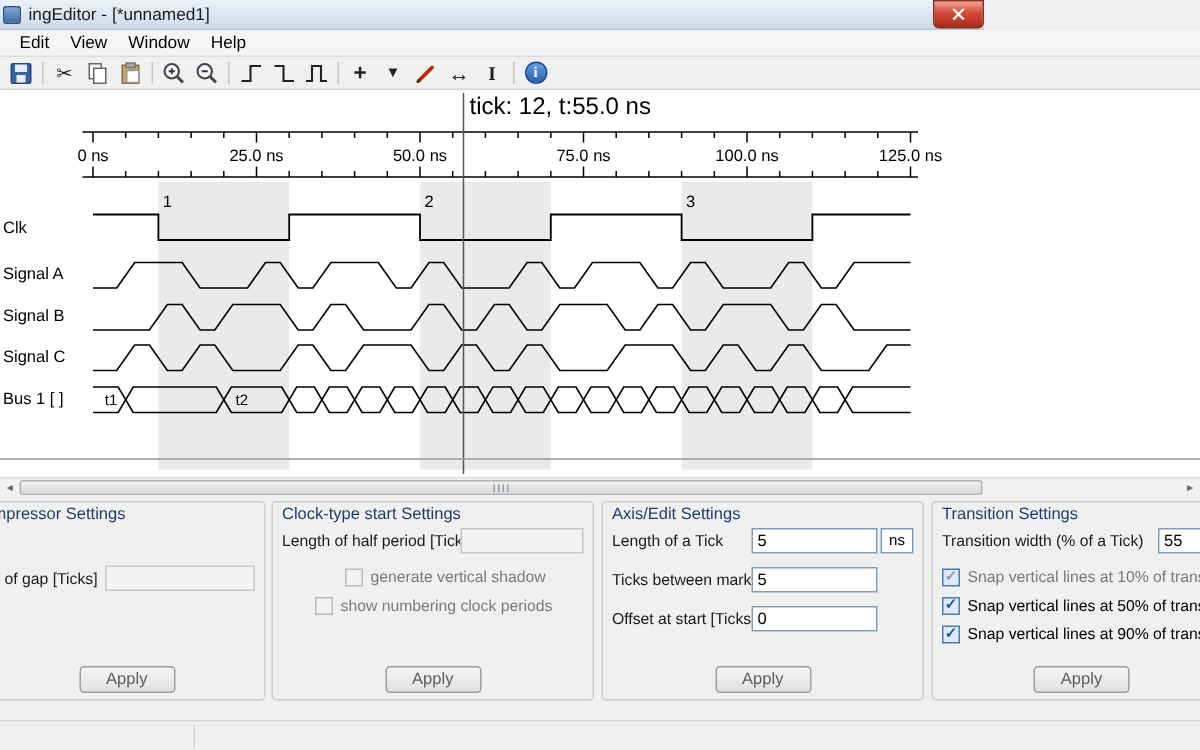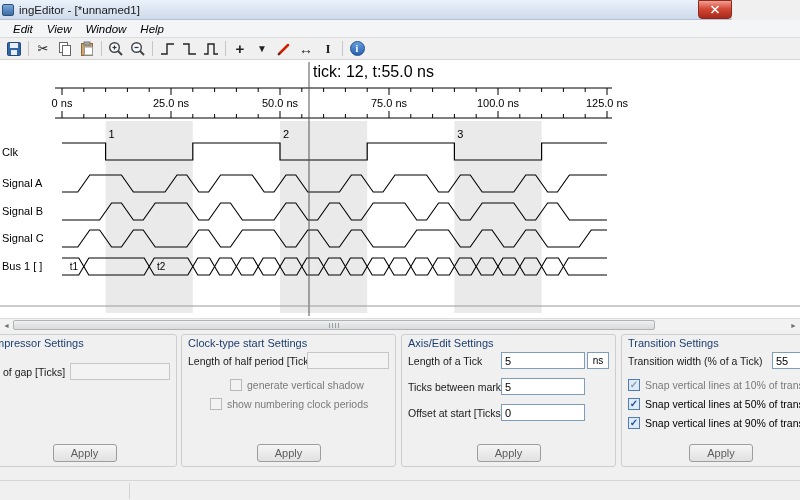--- a/index.html
+++ b/index.html
@@ -1,34 +1,34 @@
 <!DOCTYPE html>
 <html><head>
 <meta charset="utf-8">
 <style>
   * { margin:0; padding:0; box-sizing:border-box; }
   html,body { width:800px; height:500px; overflow:hidden; }
   body { font-family:"Liberation Sans", sans-serif; background:#f0f0f0; position:relative; }
 
   
-  .titlebar { position:absolute; top:0; left:0; width:732px; height:20px;
+  .titlebar { position:absolute; top:0; left:0; width:656px; height:20px;
     background:linear-gradient(#eaf1fa,#cfdbeb); border-bottom:1px solid #b6c3d4;
     display:flex; align-items:center; font-size:11.5px; color:#1a1a1a; }
   .title-icon { width:12px; height:12px; margin:0 5px 0 2px;
     background:linear-gradient(#7da7d9,#3a6ea5); border:1px solid #2c527c; border-radius:2px; }
   .close-btn { position:absolute; top:0; right:0; width:34px; height:19px;
     background:linear-gradient(#f0a092,#d64937 45%,#a8291a);
     border:1px solid #8e2a1d; border-radius:0 0 4px 4px;
     display:flex; align-items:center; justify-content:center; }
 
   
   .menubar { position:absolute; top:20px; left:0; width:800px; height:18px;
     background:#f3f5f7; border-bottom:1px solid #dcdcdc;
     display:flex; align-items:center; padding-left:6px; font-size:11.5px; }
-  .mitem { padding:2px 7px;font-style:italic; }
+  .mitem { padding:2px 7px; }
 
   
   .toolbar { position:absolute; top:38px; left:0; width:800px; height:22px;
     background:#f0f0f0; border-bottom:1px solid #d5d5d5;
     display:flex; align-items:center; padding-left:3px; }
   .tbtn { width:22px; height:20px; display:flex; align-items:center; justify-content:center; }
   .tsep { width:1px; height:15px; background:#c6c6c6; margin:0 3px; }
   .tglyph { font-size:13px; color:#222; line-height:1; }
   .tglyph.add { font-size:15px; font-weight:bold; }
   .tglyph.marker { font-size:10px; }
@@ -293,21 +293,21 @@
         <i></i>
       </div>
   </div>
   <div class="sarrow right">
     <span>►</span>
   </div>
 </div>
 
 <div class="panel" id="p1">
   <div class="panel-title">mpressor Settings</div>
-  <div class="prow" style="margin-top:11px;">
+  <div class="prow" style="margin-top:25px;">
     <span class="flabel">of gap [Ticks]</span>
     <input class="field dis w100" disabled="" value="" style="">
   </div>
   <button class="apply">Apply</button>
 </div>
 
 <div class="panel" id="p2">
   <div class="panel-title">Clock-type start Settings</div>
   <div class="prow">
     <span class="flabel">Length of half period [Ticks]</span>

